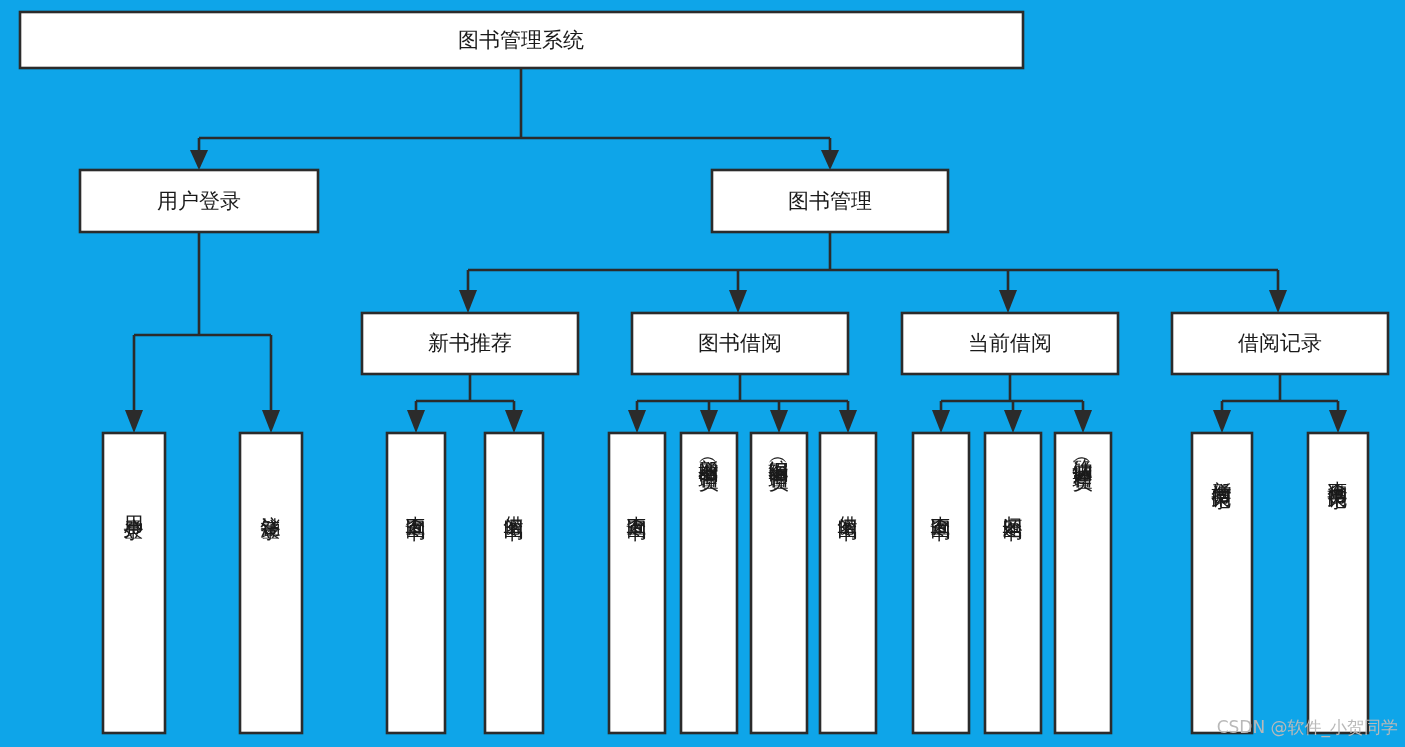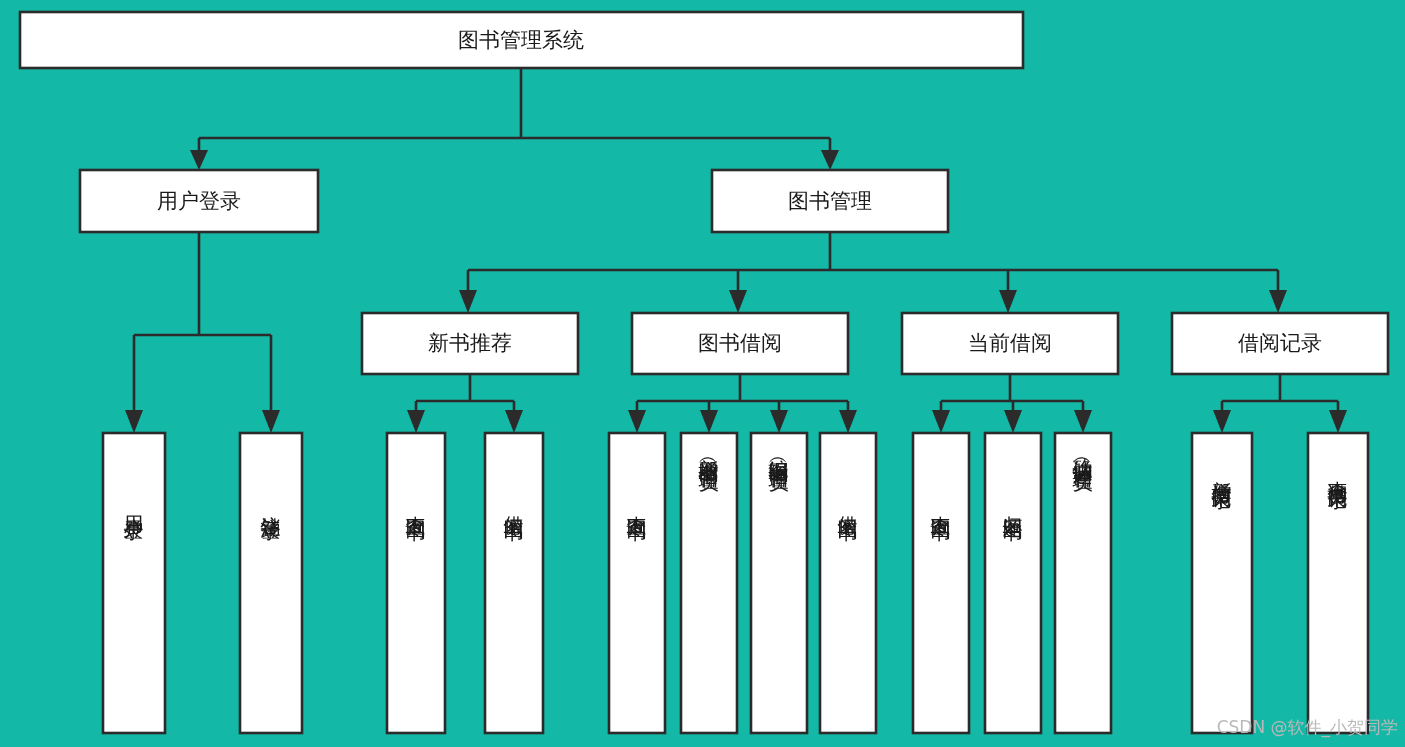--- a/index.html
+++ b/index.html
@@ -8,21 +8,21 @@
     padding: 0;
     background: #ffffff;
   }
   body {
     font-family: "DejaVu Sans", "Liberation Sans", sans-serif;
   }
   #diagram-root {
     position: relative;
     width: 1405px;
     height: 747px;
-    background: #14b8a6;
+    background: #0ea5e9;
     overflow: hidden;
     text-align: right;
   }
   svg.diagram-canvas {
     position: absolute;
     top: 0;
     left: 0;
     width: 1405px;
     height: 747px;
   }

